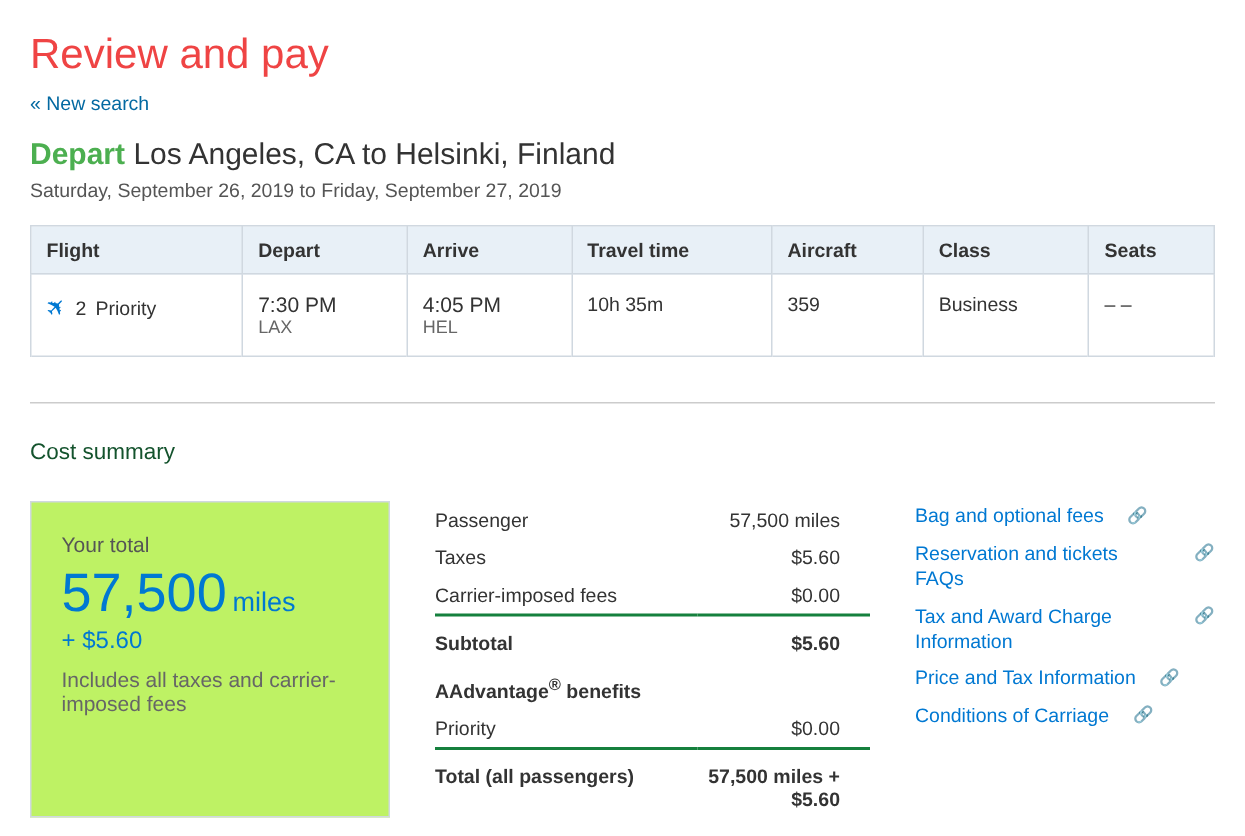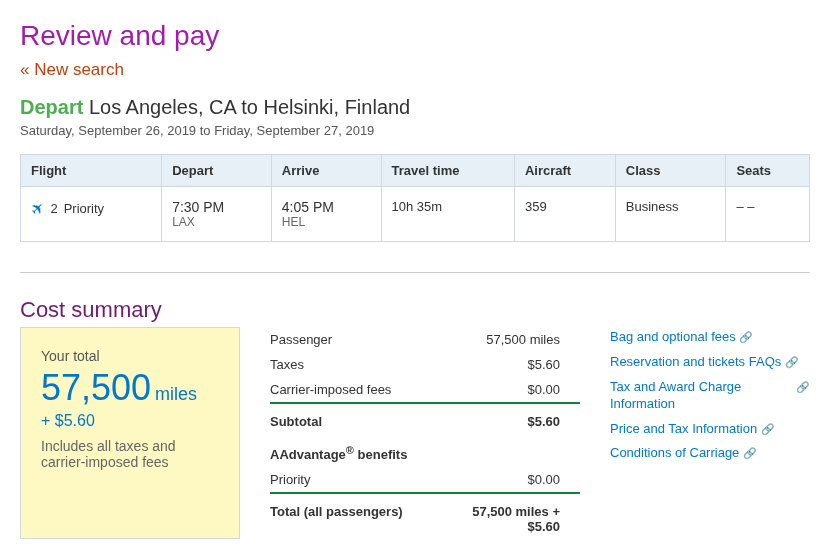--- a/index.html
+++ b/index.html
@@ -8,26 +8,26 @@
       font-size: 14px;
       color: #333;
       background: #fff;
       width: 830px;
       min-height: 557px;
       padding: 20px 20px 30px 20px;
     }
     .page-title {
       font-size: 28px;
       font-weight: 300;
-      color: #a21caf;
+      color: #ef4444;
       margin-bottom: 8px;
     }
     .new-search-link {
-      color: #c2410c;
-      font-size: 17px;
+      color: #0369a1;
+      font-size: 13px;
       text-decoration: none;
       cursor: pointer;
       display: inline-block;
       margin-bottom: 16px;
     }
     .route-title {
       font-size: 20px;
       font-weight: 400;
       margin-bottom: 4px;
     }
@@ -94,34 +94,34 @@
       color: #666;
     }
     
     .section-divider {
       border: none;
       border-top: 1px solid #ccc;
       margin: 10px 0 24px 0;
     }
     
     .cost-summary-title {
-      font-size: 22px;
+      font-size: 15px;
       font-weight: 300;
-      color: #701a75;
-      margin-bottom: 4px;
+      color: #14532d;
+      margin-bottom: 24px;
     }
     .cost-summary-body {
       display: flex;
       gap: 30px;
     }
     .your-total-box {
-      background: #fef9c3;
+      background: #bef264;
       border: 1px solid #d0d8e0;
       padding: 20px;
-      width: 220px;
+      width: 240px;
       flex-shrink: 0;
     }
     .your-total-label {
       font-size: 14px;
       color: #555;
       margin-bottom: 4px;
     }
     .your-total-miles {
       font-size: 36px;
       font-weight: 300;
@@ -178,21 +178,21 @@
       padding-top: 10px;
     }
     .links-col {
       width: 200px;
       flex-shrink: 0;
       padding-top: 2px;
     }
     .info-link {
       display: flex;
       align-items: flex-start;
-      gap: 4px;
+      gap: 16px;
       color: #0078d2;
       font-size: 13px;
       text-decoration: none;
       cursor: pointer;
       margin-bottom: 8px;
       line-height: 1.3;
     }
     .info-icon {
       font-size: 11px;
       color: #0078d2;

